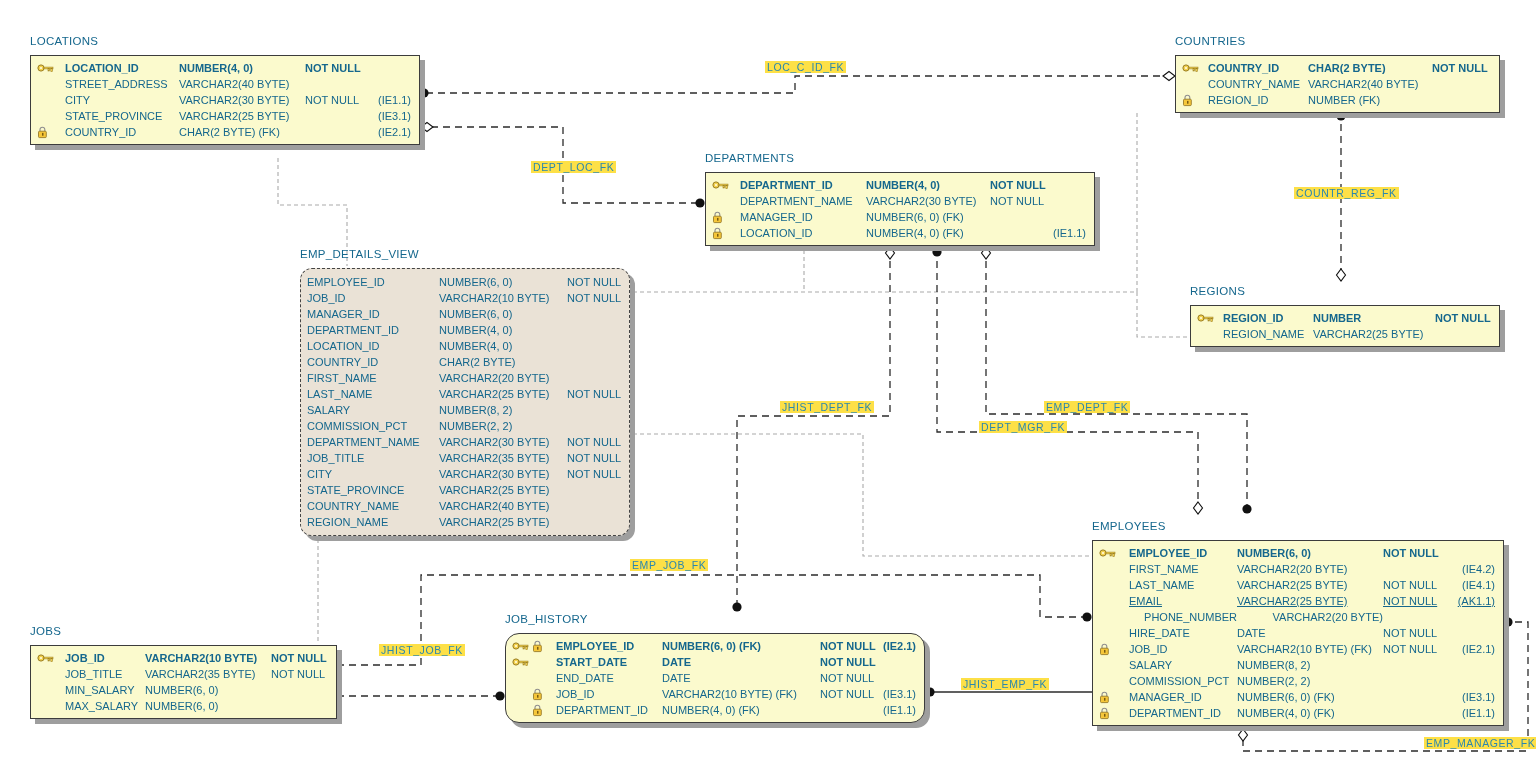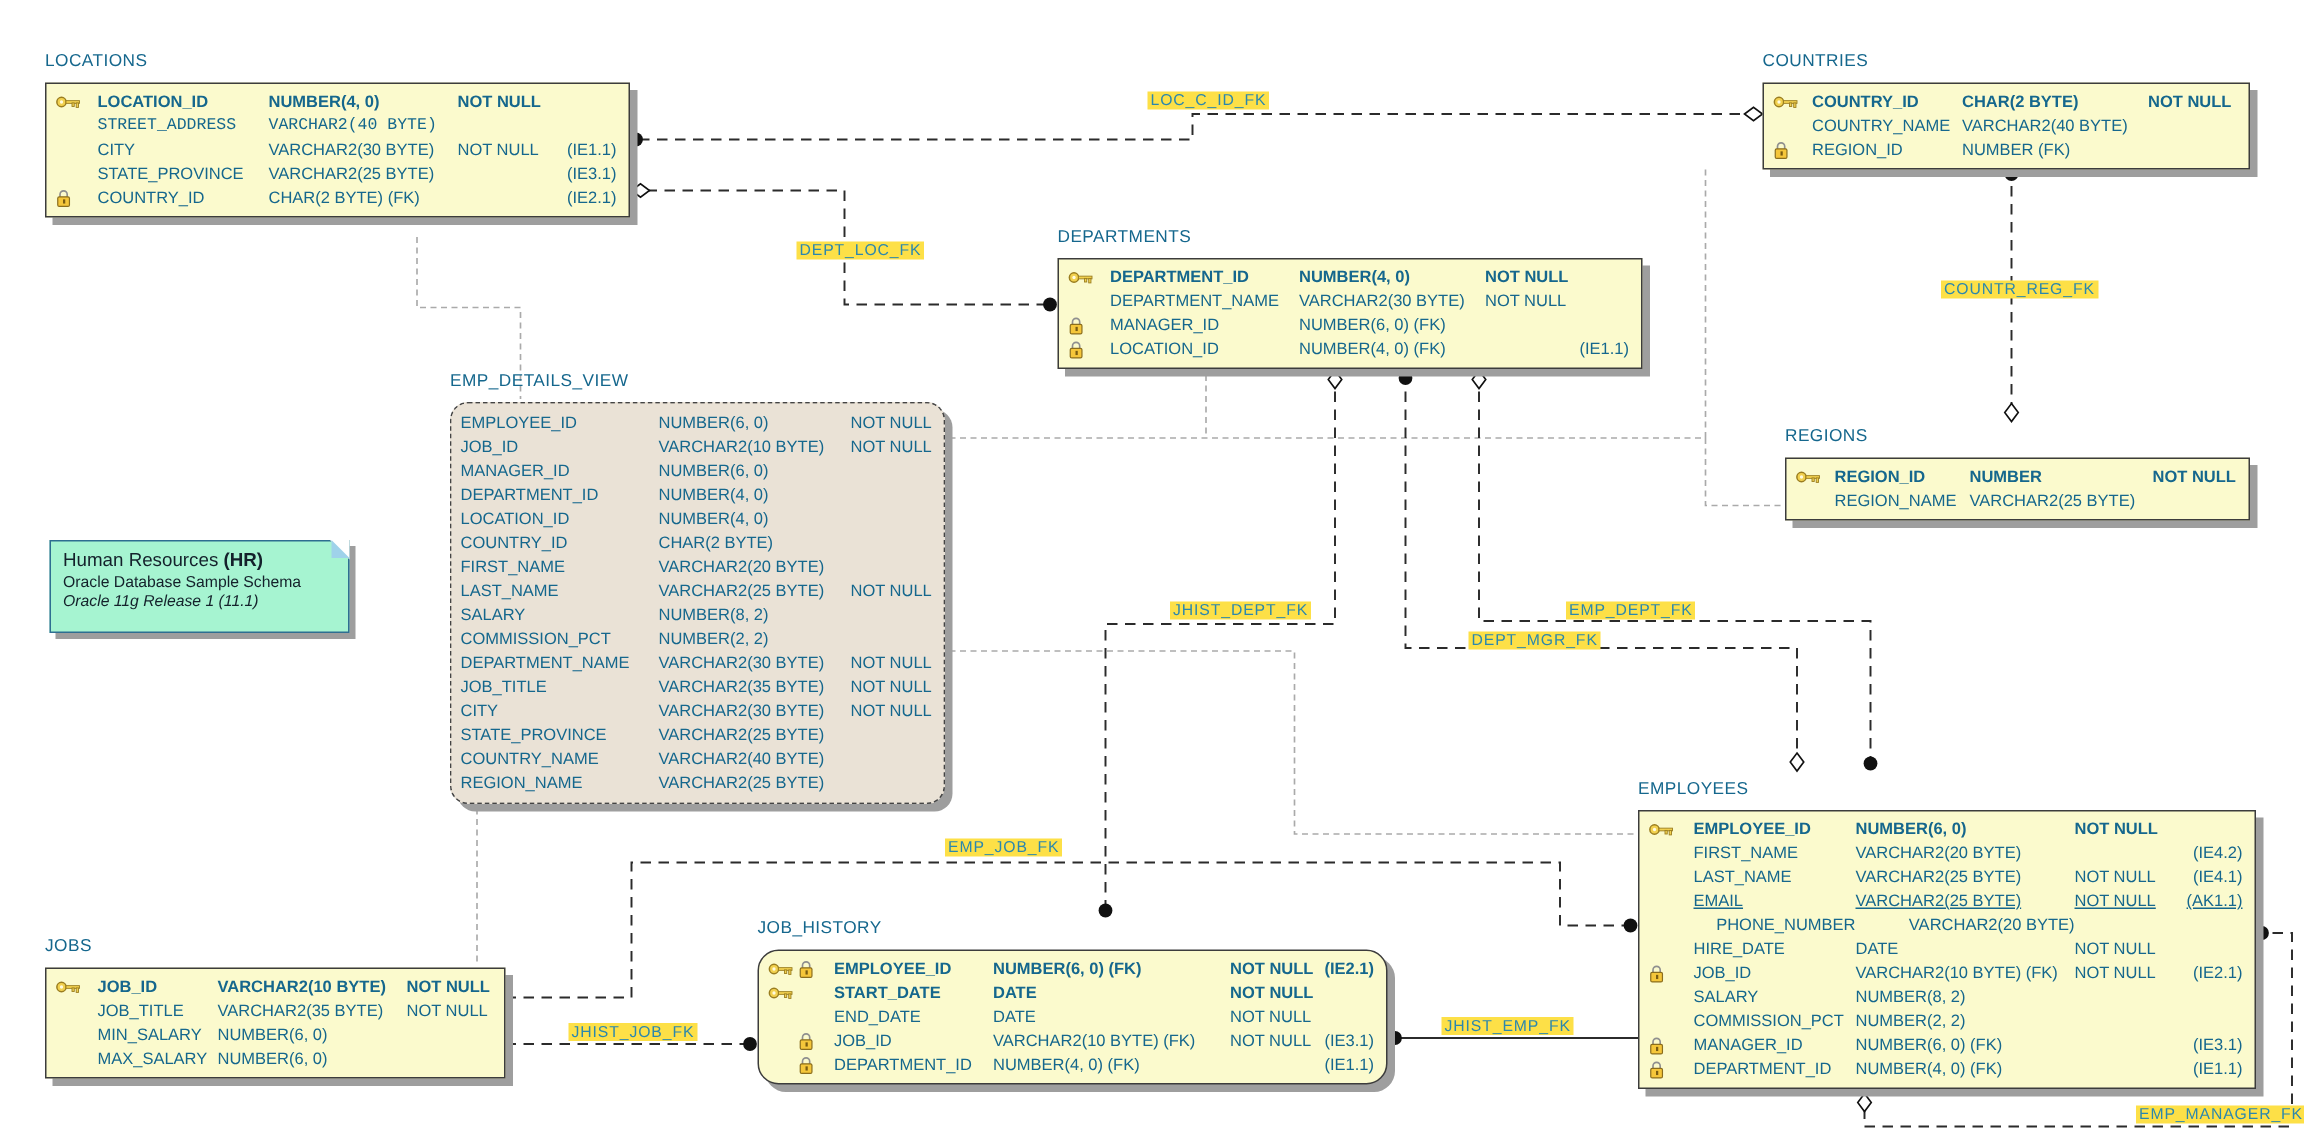--- a/index.html
+++ b/index.html
@@ -86,21 +86,21 @@
     </g>
   </svg>
 
   <div class="fk-label" style="left:765px;top:61px">LOC_C_ID_FK</div>
   <div class="fk-label" style="left:531px;top:161px">DEPT_LOC_FK</div>
   <div class="fk-label" style="left:1294px;top:187px">COUNTR_REG_FK</div>
   <div class="fk-label" style="left:780px;top:401px">JHIST_DEPT_FK</div>
   <div class="fk-label" style="left:1044px;top:401px">EMP_DEPT_FK</div>
   <div class="fk-label" style="left:979px;top:421px">DEPT_MGR_FK</div>
   <div class="fk-label" style="left:630px;top:559px">EMP_JOB_FK</div>
-  <div class="fk-label" style="left:379px;top:682px">JHIST_JOB_FK</div>
+  <div class="fk-label" style="left:379px;top:644px">JHIST_JOB_FK</div>
   <div class="fk-label" style="left:961px;top:678px">JHIST_EMP_FK</div>
   <div class="fk-label" style="left:1424px;top:737px">EMP_MANAGER_FK</div>
 
   <div class="tbl" style="left:30px;top:35px;width:390px">
       <div class="tbl-title">LOCATIONS</div>
       <div class="tbl-box">
         <div class="trow bold" style="grid-template-columns: 28px 114px 126px 66px 1fr;">
           <span class="c-icons">
             <span class="slot">
               <svg width="17" height="10" viewBox="0 0 17 10">
@@ -110,21 +110,21 @@
                 <rect x="11" y="5.6" width="1.5" height="2.4" fill="#f2d14f" stroke="#9a7d1f" stroke-width="0.6"></rect>
                 <rect x="13.8" y="5.6" width="1.5" height="3" fill="#f2d14f" stroke="#9a7d1f" stroke-width="0.6"></rect>
               </svg>
             </span>
           </span>
           <span class="c-name">LOCATION_ID</span>
           <span class="c-type">NUMBER(4, 0)</span>
           <span class="c-null">NOT NULL</span>
           <span class="c-idx"></span>
         </div>
-        <div class="trow" style="grid-template-columns: 28px 114px 126px 66px 1fr; font-family: Liberation Mono, monospace;">
+        <div class="trow" style="grid-template-columns: 28px 114px 126px 66px 1fr;">
           <span class="c-icons">
             <span class="slot"></span>
           </span>
           <span class="c-name">STREET_ADDRESS</span>
           <span class="c-type">VARCHAR2(40 BYTE)</span>
           <span class="c-null"></span>
           <span class="c-idx"></span>
         </div>
         <div class="trow" style="grid-template-columns: 28px 114px 126px 66px 1fr;">
           <span class="c-icons">
@@ -646,21 +646,14 @@
             </span>
           </span>
           <span class="c-name">DEPARTMENT_ID</span>
           <span class="c-type">NUMBER(4, 0) (FK)</span>
           <span class="c-null"></span>
           <span class="c-idx">(IE1.1)</span>
         </div>
       </div>
     </div>
 
-  <div class="note">
-    <span class="fold-cut"></span>
-    <span class="fold-flap"></span>
-    <div class="note-line1"><span>Human Resources</span> <b>(HR)</b></div>
-    <div class="note-line2">Oracle Database Sample Schema</div>
-    <div class="note-line3">Oracle 11g Release 1 (11.1)</div>
-  </div>
 
 </div>
 
 </body></html>

